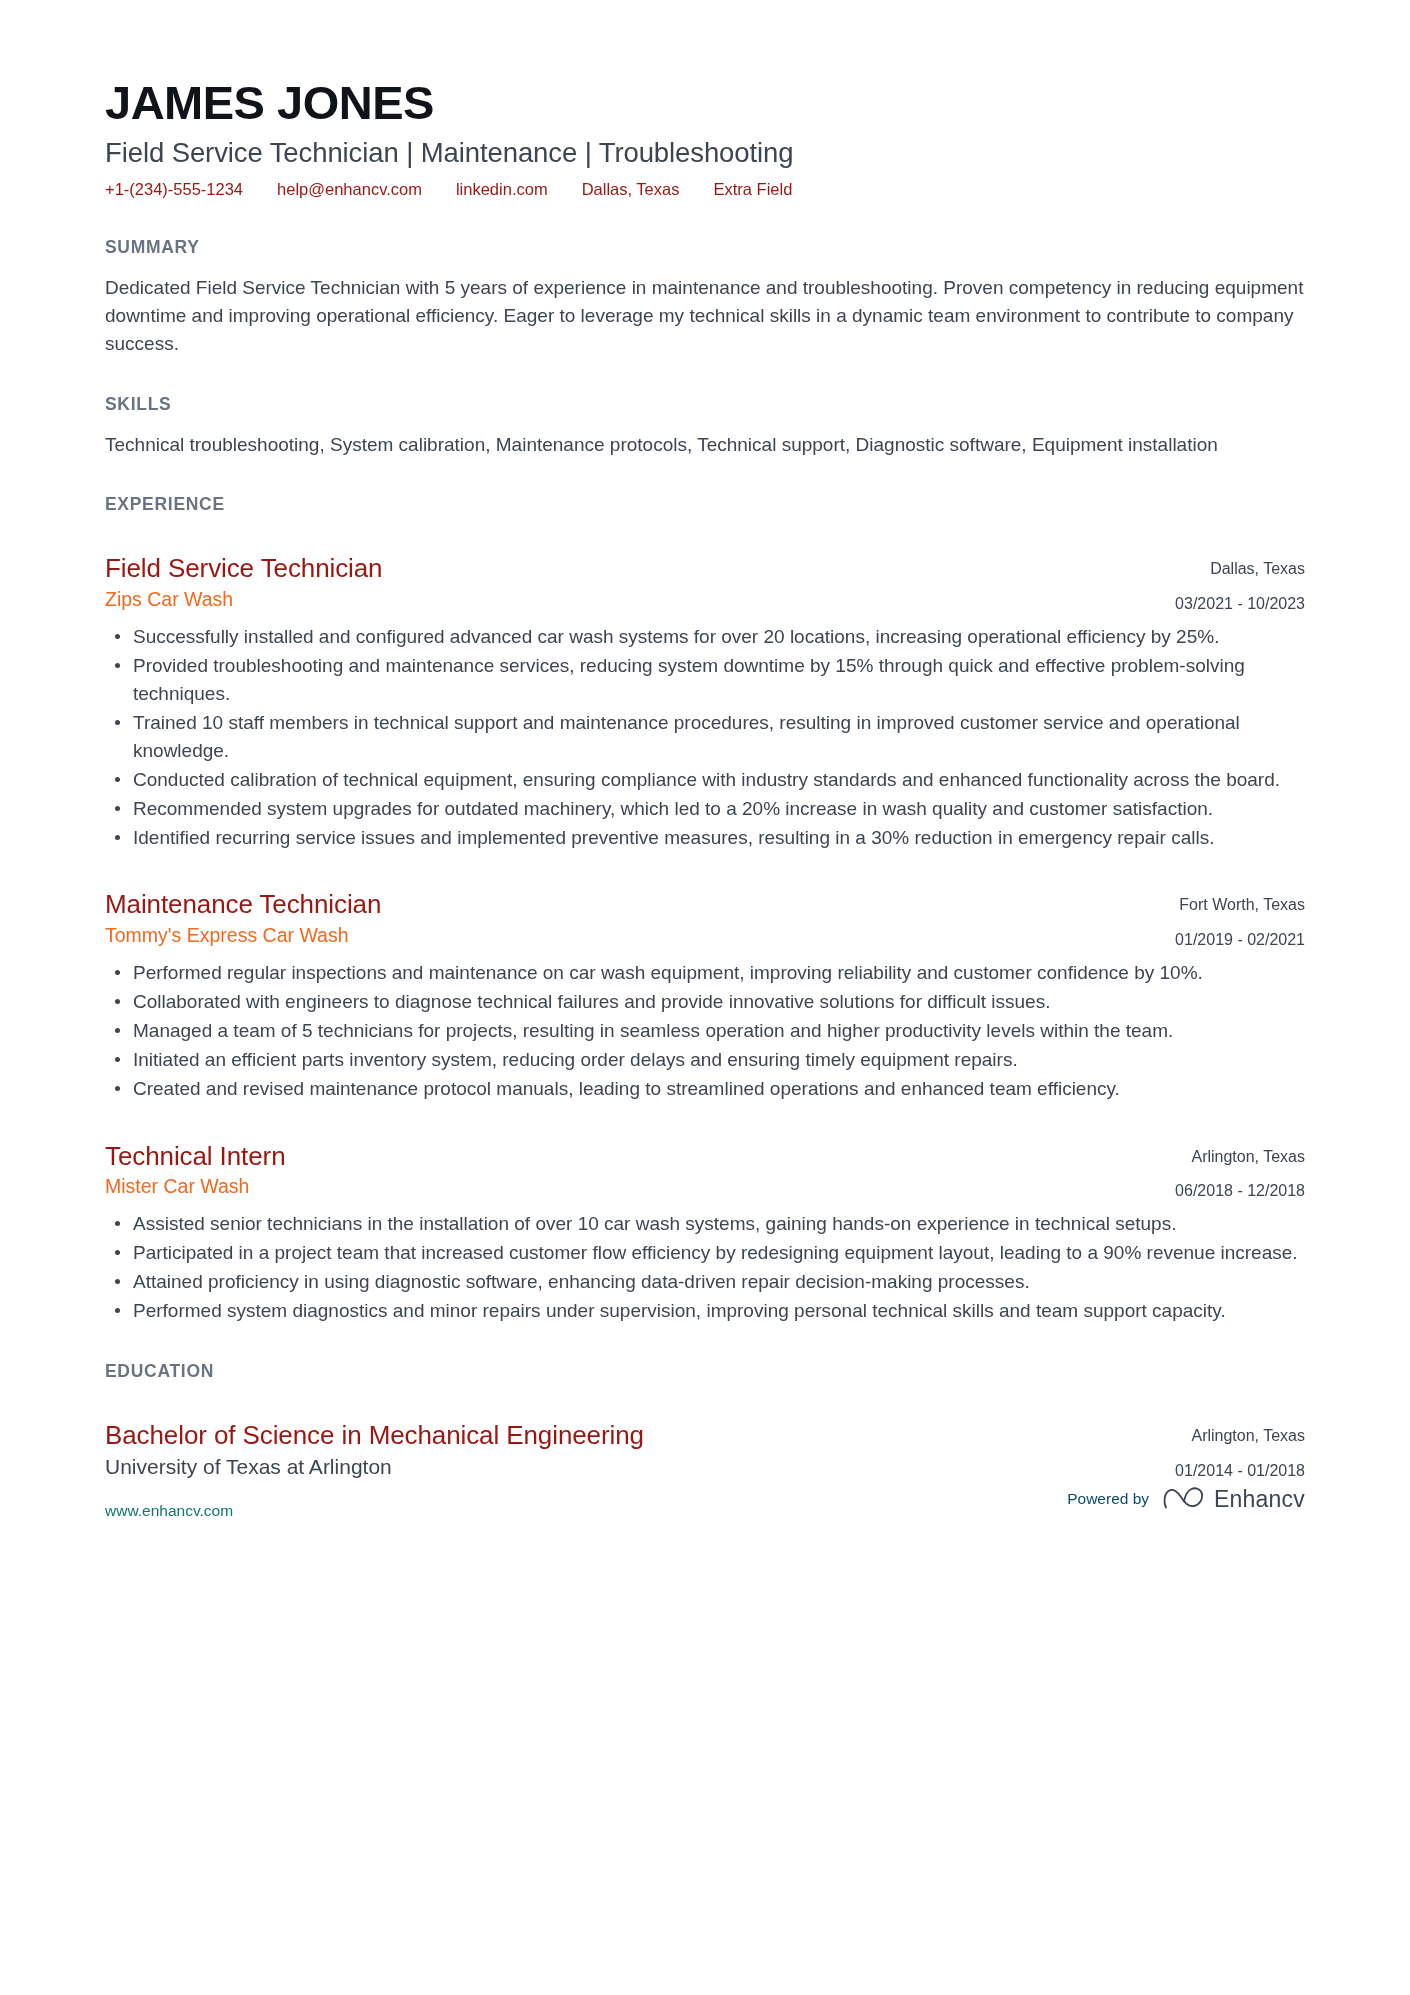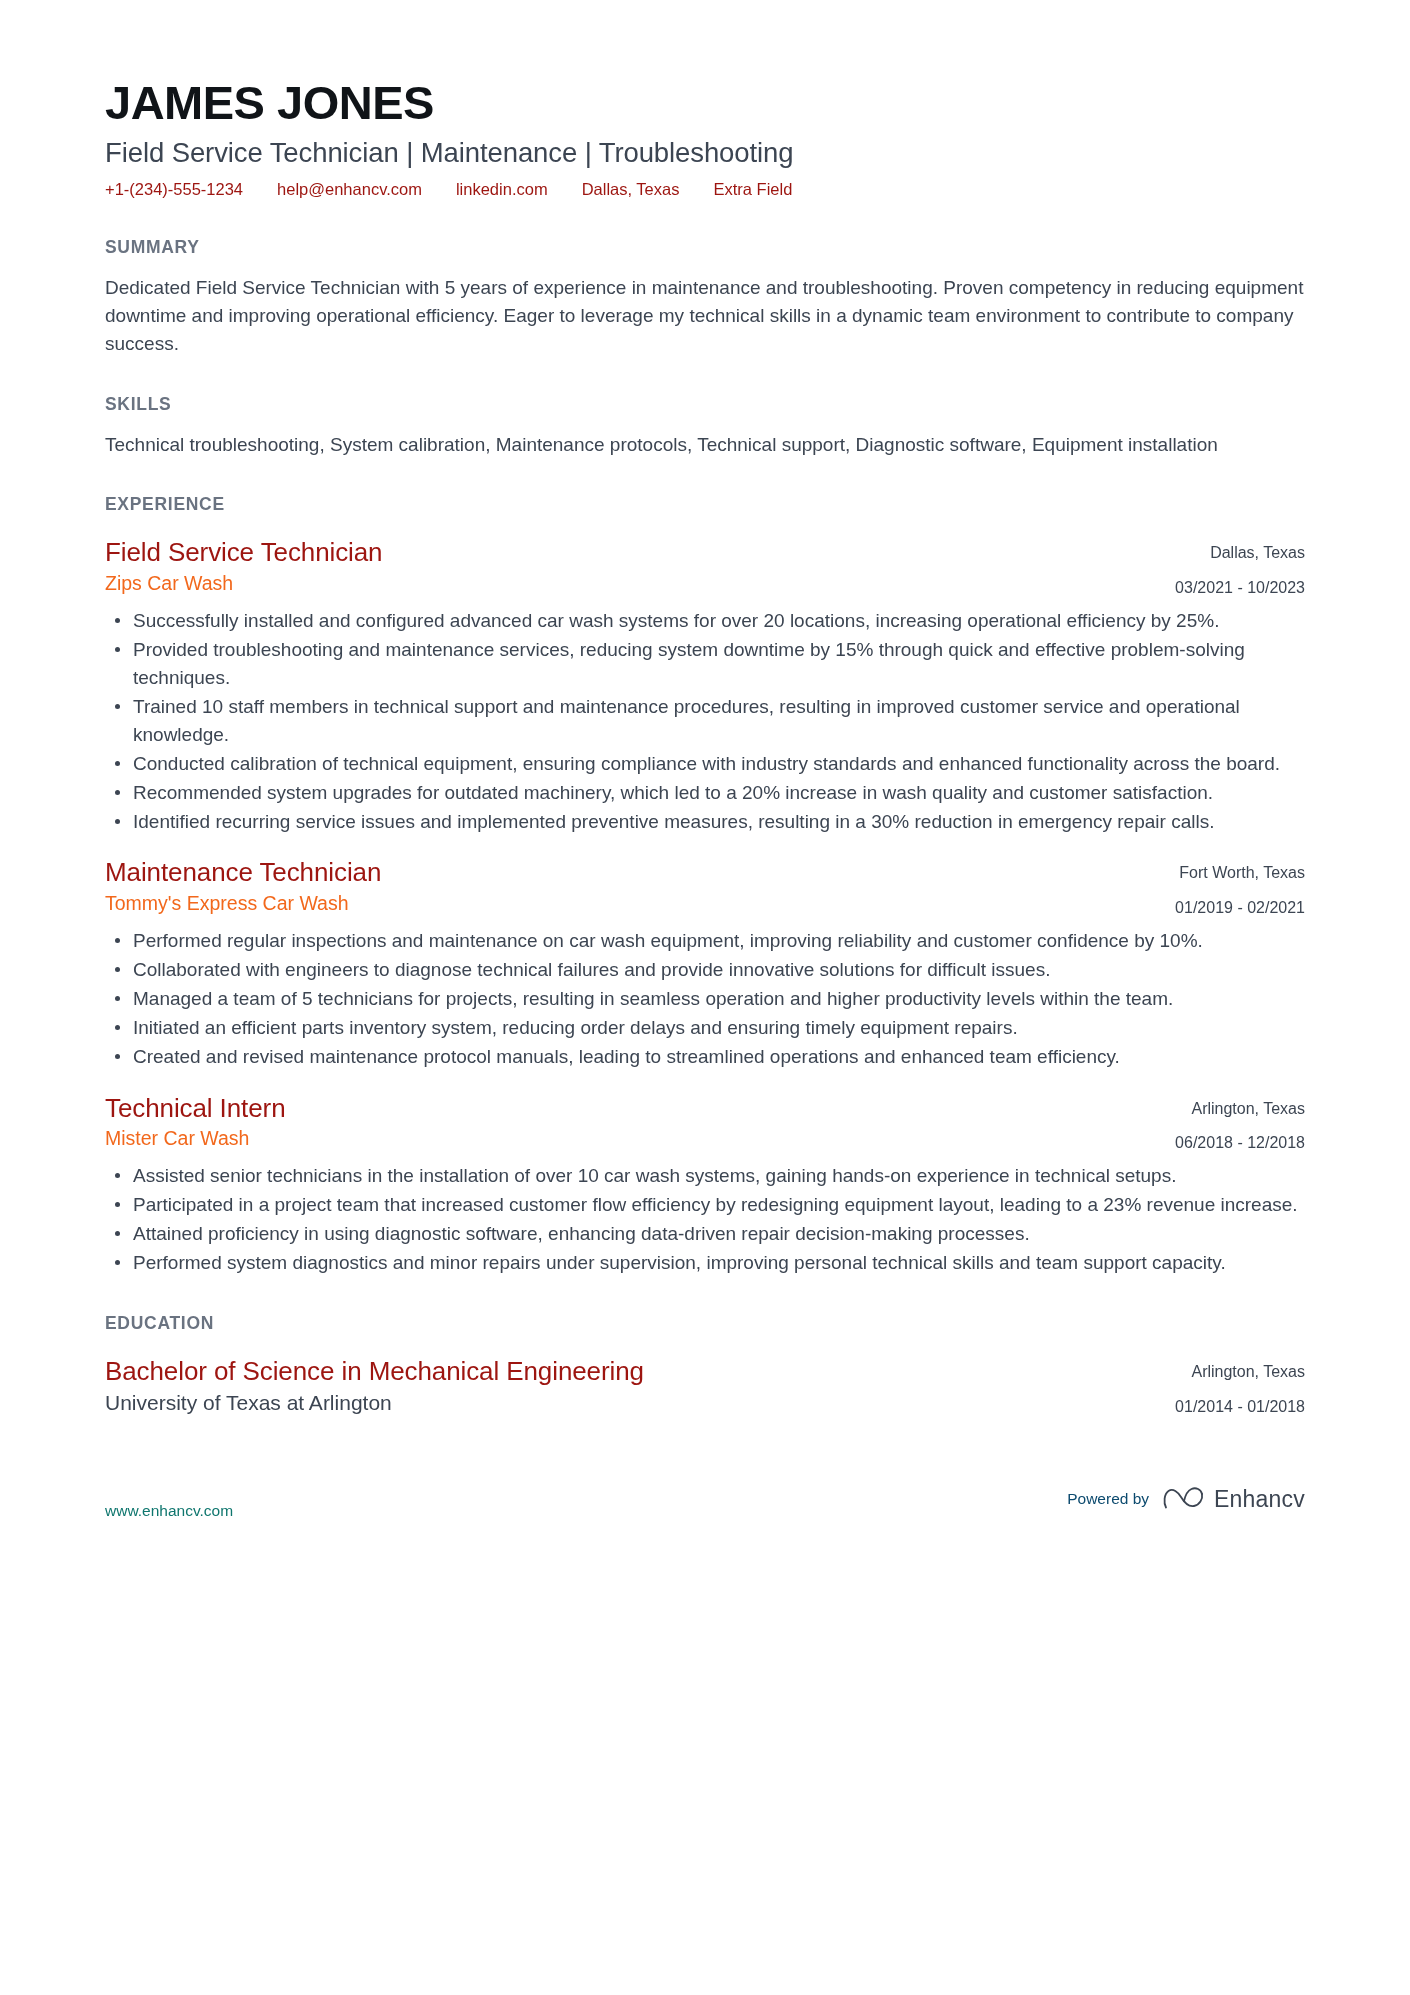--- a/index.html
+++ b/index.html
@@ -74,21 +74,21 @@
   }
   .body-text {
     font-size: 19px;
     line-height: 1.47;
     color: #3c4552;
     margin: 0;
   }
 
   
   .entry {
-    margin-top: 22px;
+    margin-top: 38px;
   }
   .entry:first-of-type {
     margin-top: 10px;
   }
   .entry-head {
     display: flex;
     align-items: flex-start;
     justify-content: space-between;
     gap: 24px;
   }
@@ -271,21 +271,21 @@
           <div class="entry-title">Technical Intern</div>
           <div class="entry-subtitle">Mister Car Wash</div>
         </div>
         <div class="entry-head-right">
           <div class="entry-location">Arlington, Texas</div>
           <div class="entry-dates">06/2018 - 12/2018</div>
         </div>
       </div>
       <ul class="bullets">
         <li>Assisted senior technicians in the installation of over 10 car wash systems, gaining hands-on experience in technical setups.</li>
-        <li>Participated in a project team that increased customer flow efficiency by redesigning equipment layout, leading to a 23% revenue increase.</li>
+        <li>Participated in a project team that increased customer flow efficiency by redesigning equipment layout, leading to a 90% revenue increase.</li>
         <li>Attained proficiency in using diagnostic software, enhancing data-driven repair decision-making processes.</li>
         <li>Performed system diagnostics and minor repairs under supervision, improving personal technical skills and team support capacity.</li>
       </ul>
     </div>
   </div>
 
   <div class="section">
     <div class="section-title">EDUCATION</div>
     <div class="entry">
       <div class="entry-head">

